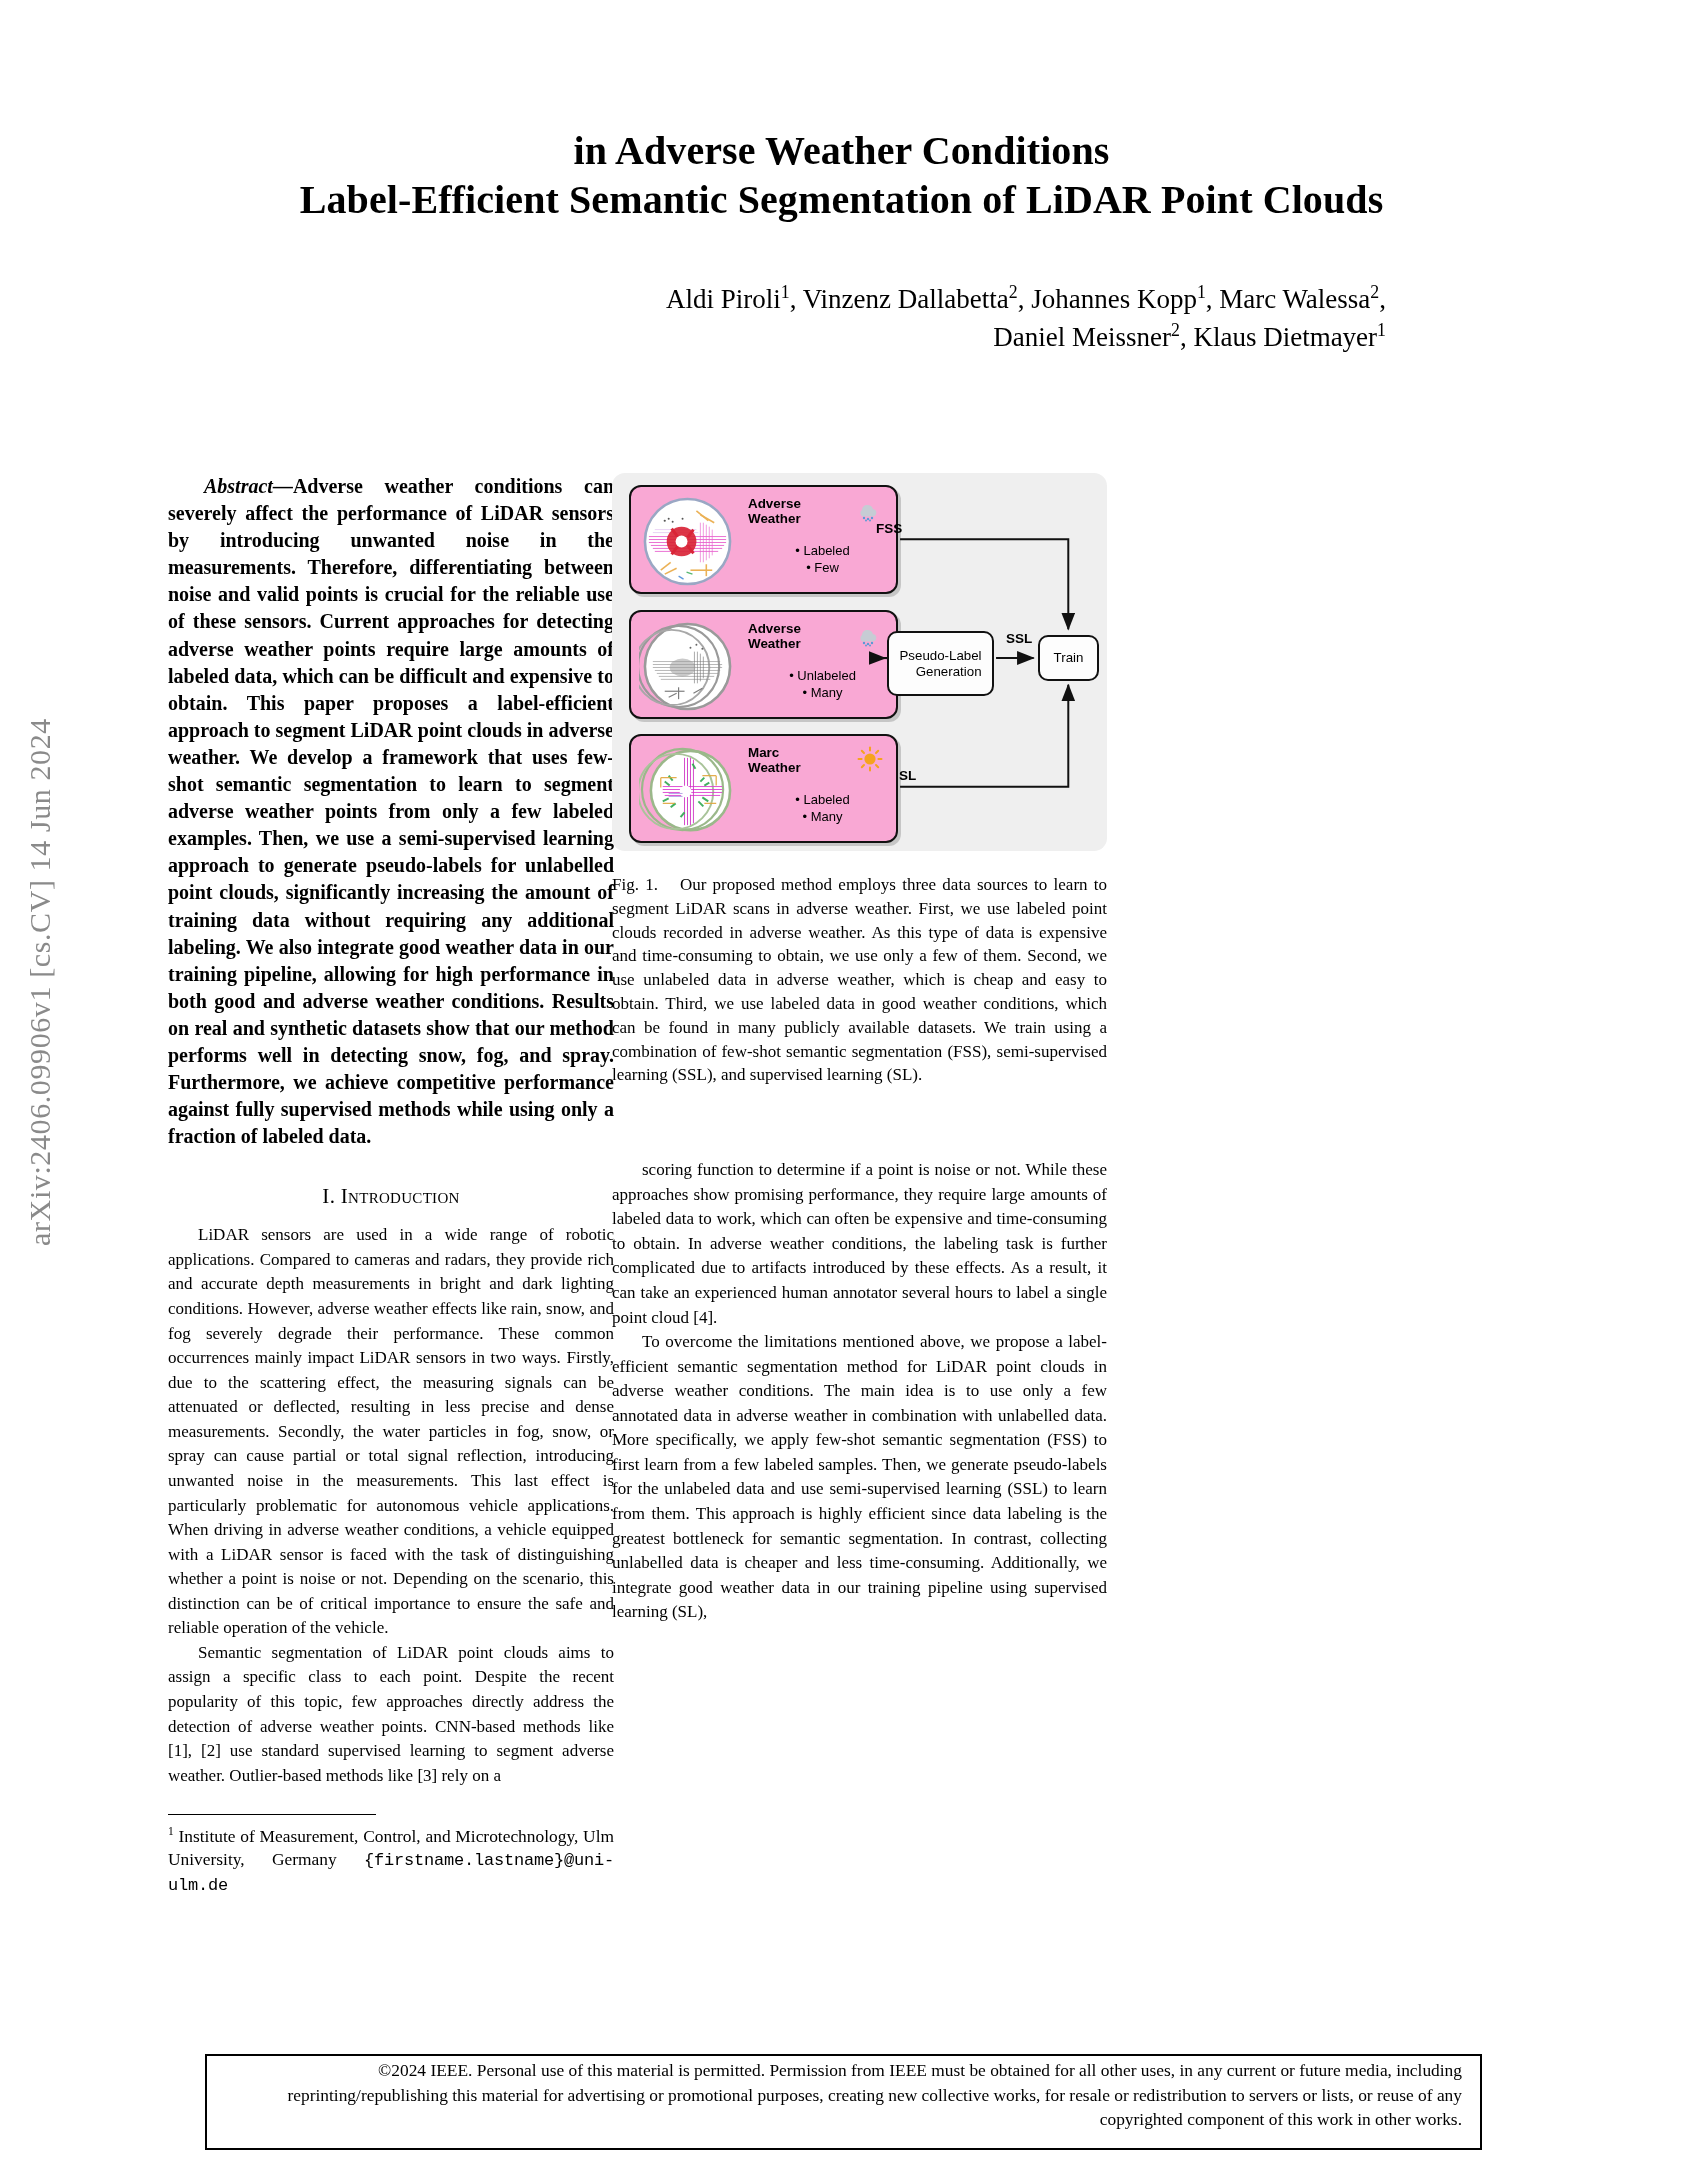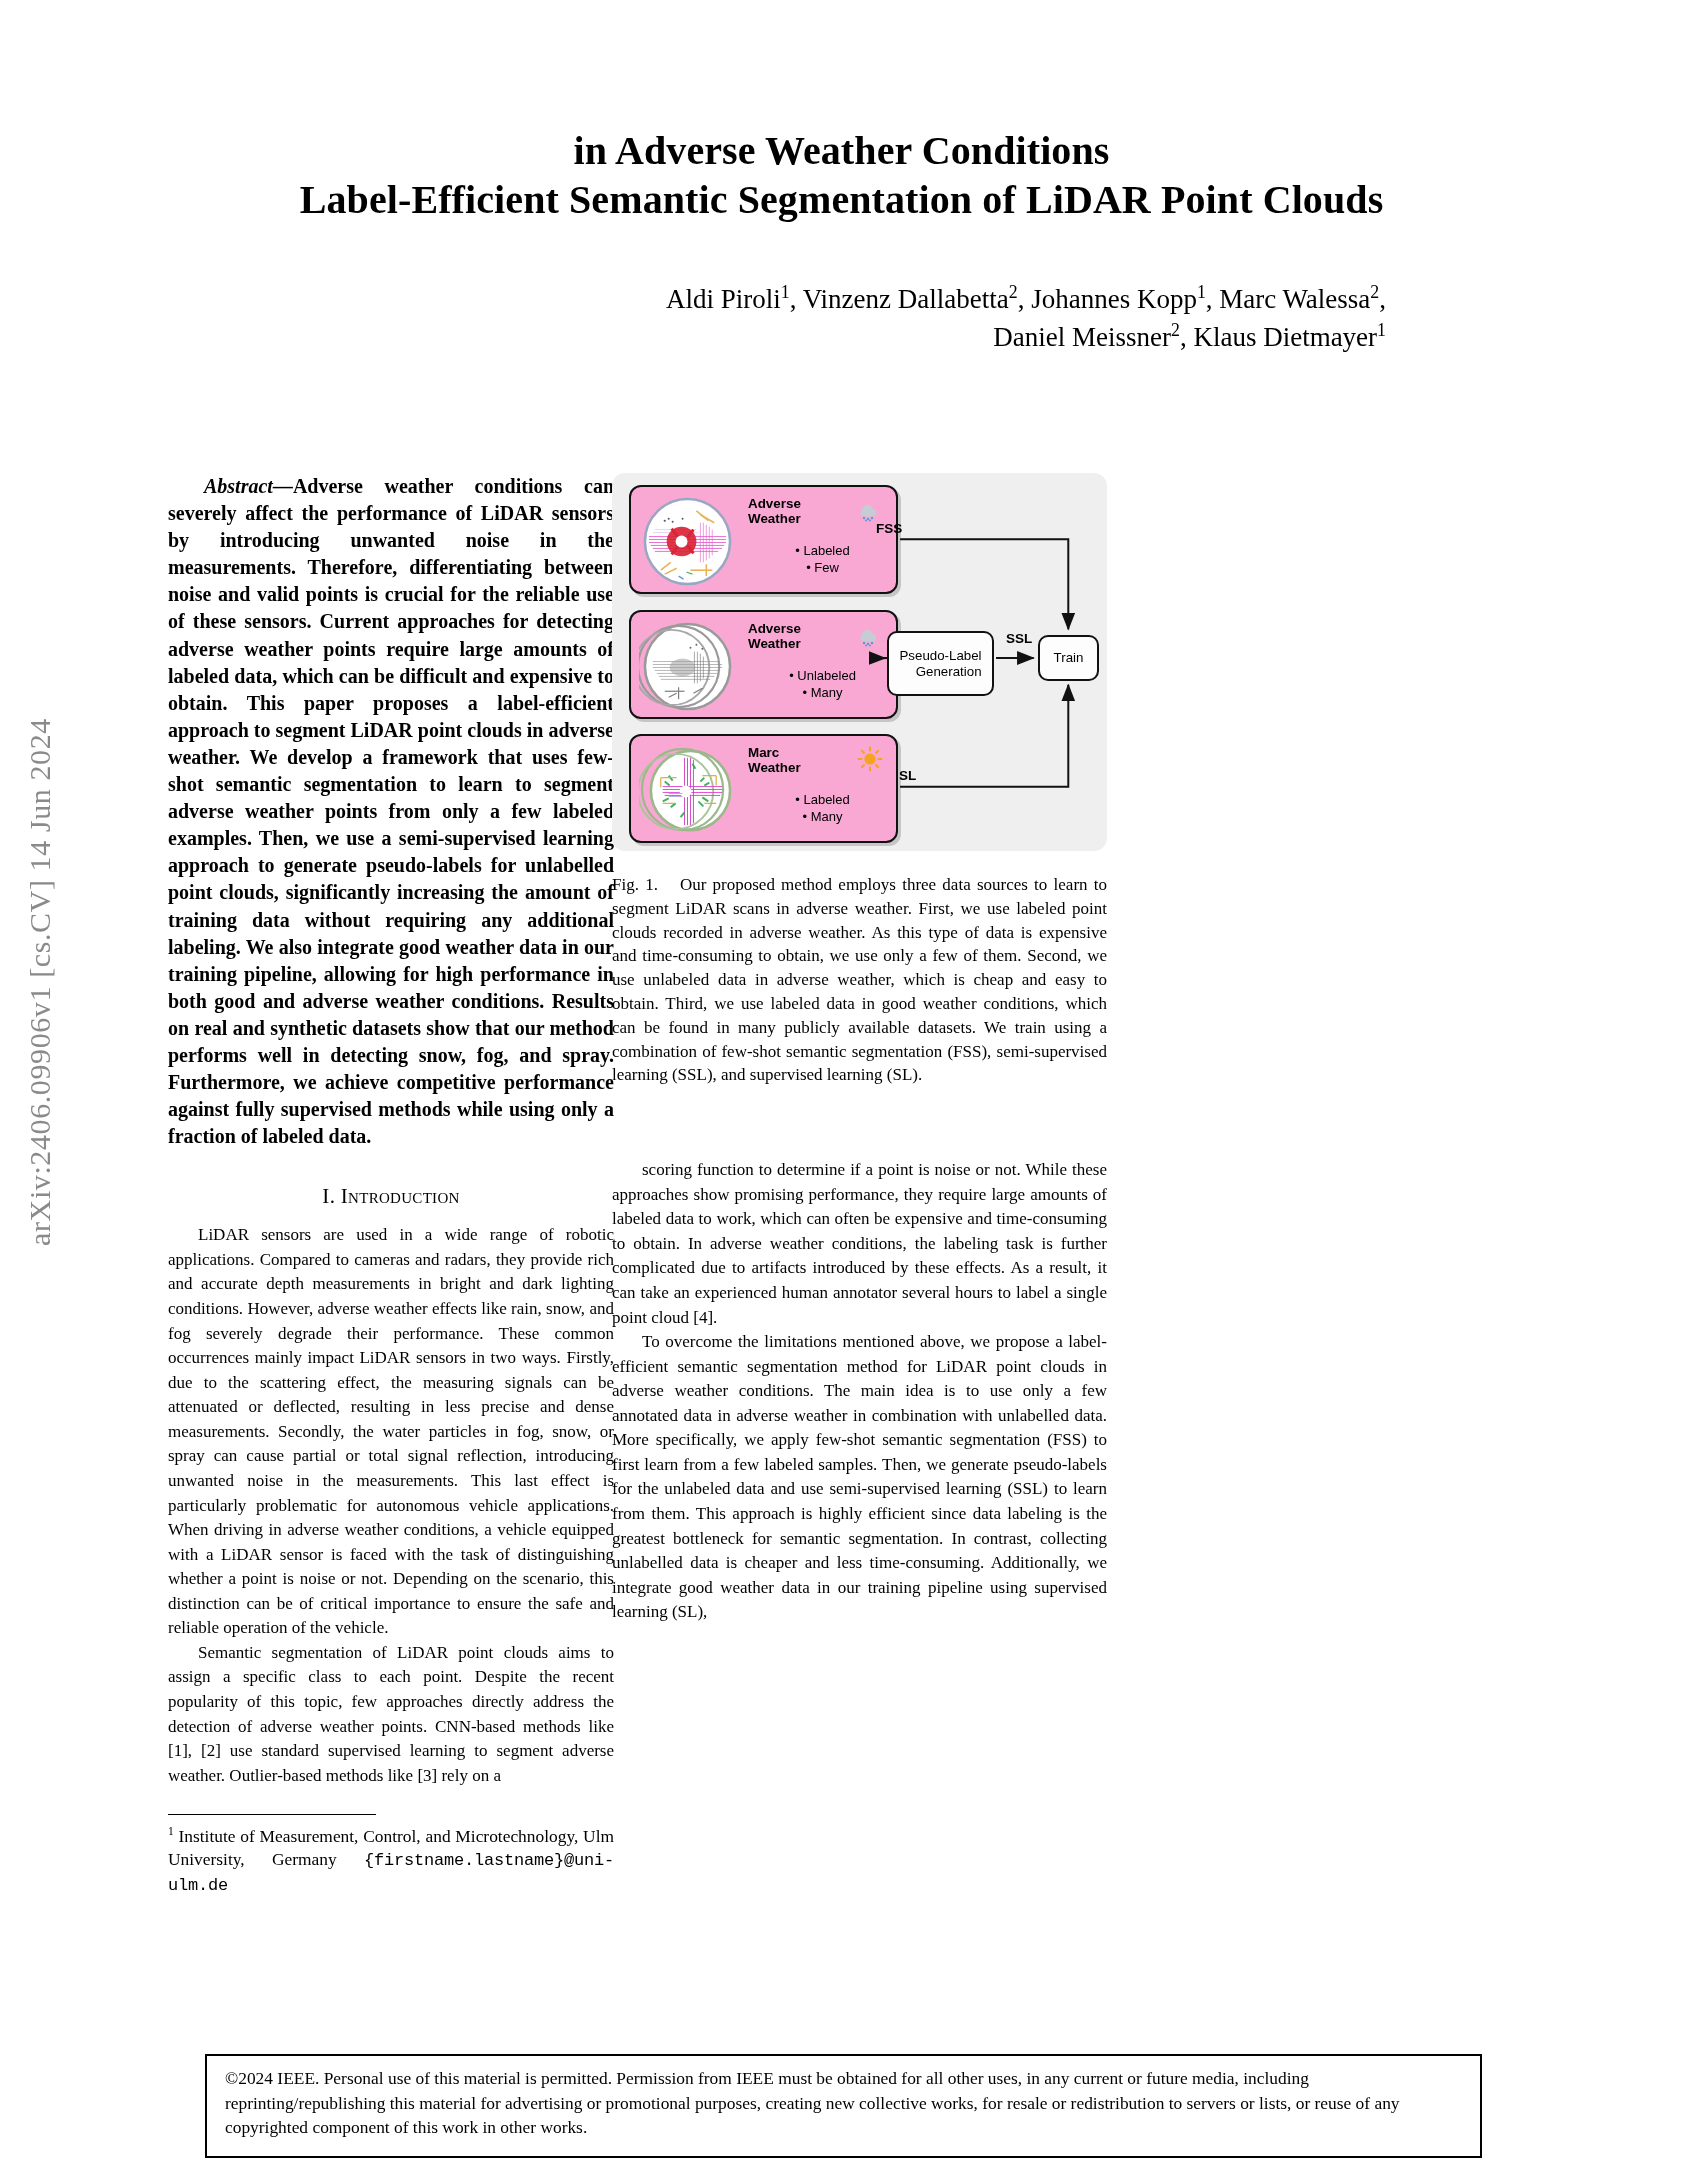--- a/index.html
+++ b/index.html
@@ -195,24 +195,24 @@
   #box-train  { left: 426px; top: 162px; width: 61px;  height: 46px; }
 
   #fig-wires { position: absolute; left: 0; top: 0; width: 495px; height: 378px; pointer-events: none; }
 
   
   #copyright {
     position: absolute;
     left: 205px; top: 2054px;
     width: 1277px;
     border: 2px solid #000;
-    padding: 10px 18px 16px 18px;
+    padding: 2px 18px 16px 18px;
     font-size: 17.4px;
     line-height: 1.42;
-    text-align: left;
+    text-align: right;
   }
 </style>
 </head>
 <body>
 
 <div id="arxiv-stamp">arXiv:2406.09906v1  [cs.CV]  14 Jun 2024</div>
 
 <div id="page">
 
   <div id="title-block">

